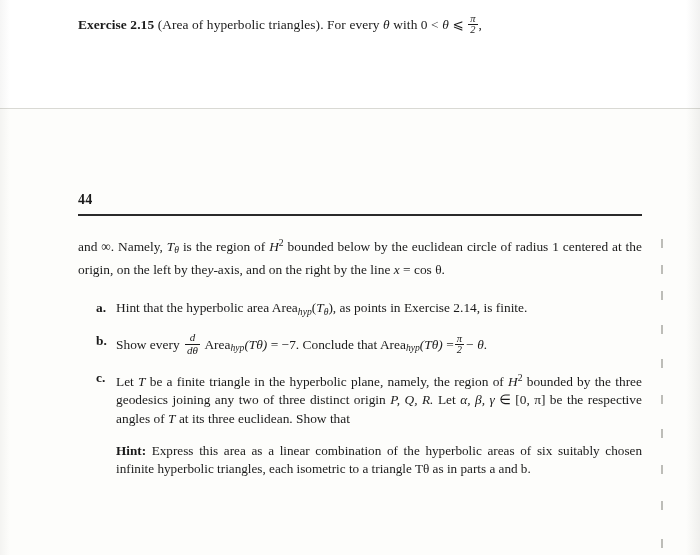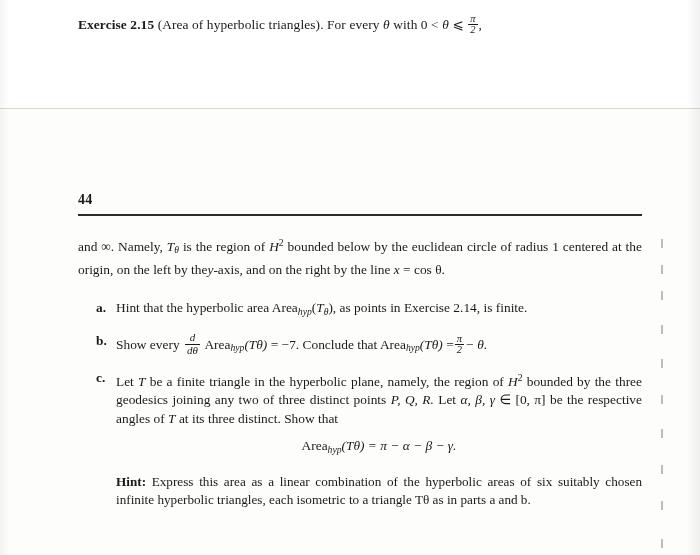--- a/index.html
+++ b/index.html
@@ -298,33 +298,29 @@
 
       <div class="item">
         <span class="item-label">c.</span>
         <span class="item-body">
           <span>Let</span>
           <span class="it">T</span>
           <span>be a finite triangle in the hyperbolic plane, namely, the region</span>
           <span>of</span>
           <span class="it">H</span><span class="sup-up">2</span>
           <span>bounded by the three geodesics joining any two of three distinct</span>
-          <span>points</span>
+          <span>origin</span>
           <span class="it">P, Q, R.</span>
           <span>Let</span>
           <span class="it">α, β, γ</span>
           <span>∈ [0, π] be the respective angles of</span>
           <span class="it">T</span>
           <span>at</span>
-          <span>its three distinct. Show that</span>
-
-          <div class="centered-eq">
-            <span>Area</span><span class="sub">hyp</span><span class="it">(Tθ)</span>
-            <span class="it">= π − α − β − γ.</span>
-          </div>
+          <span>its three euclidean. Show that</span>
+
 
           <div class="hint">
             <span class="hint-label">Hint:</span>
             <span>Express this area as a linear combination of the hyperbolic areas of six suitably chosen infinite hyperbolic triangles, each isometric to a triangle Tθ as in parts a and b.</span>
           </div>
         </span>
       </div>
 
     </div>
 

